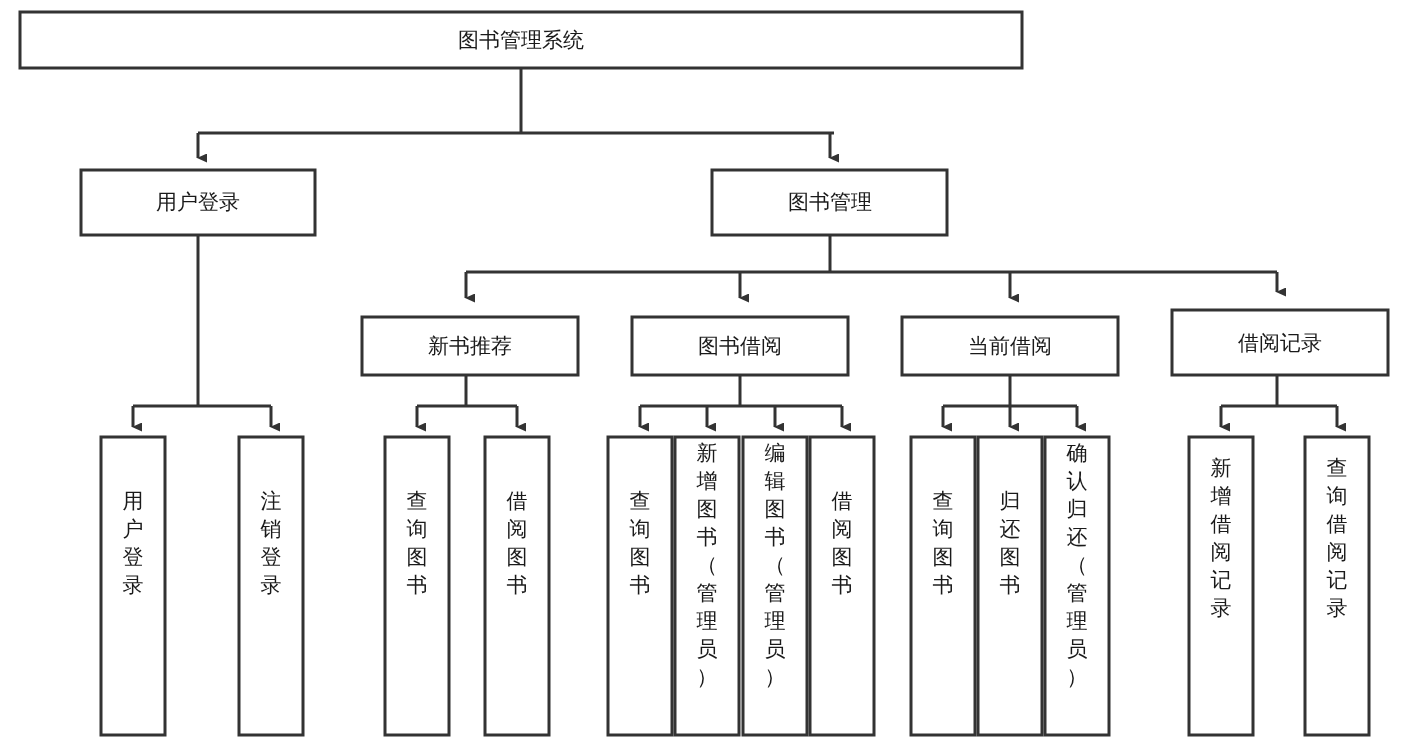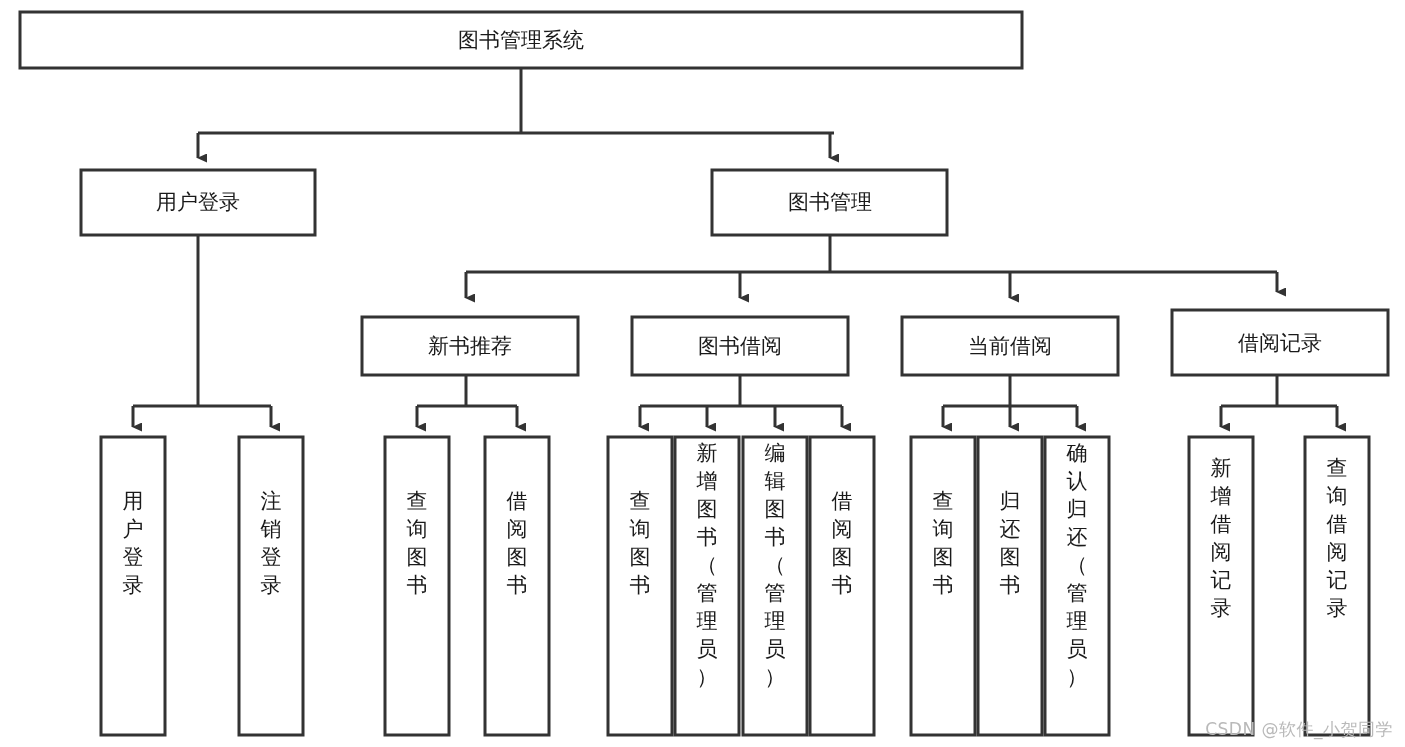--- a/index.html
+++ b/index.html
@@ -207,14 +207,13 @@
     <g>
       <rect class="node-rect-leaf" x="1189" y="437" width="64" height="298"></rect>
       <text class="leaf-label" x="1221" y="475"><tspan x="1221" dy="0">新</tspan><tspan x="1221" dy="28">增</tspan><tspan x="1221" dy="28">借</tspan><tspan x="1221" dy="28">阅</tspan><tspan x="1221" dy="28">记</tspan><tspan x="1221" dy="28">录</tspan></text>
     </g>
     <g>
       <rect class="node-rect-leaf" x="1305" y="437" width="64" height="298"></rect>
       <text class="leaf-label" x="1337" y="475"><tspan x="1337" dy="0">查</tspan><tspan x="1337" dy="28">询</tspan><tspan x="1337" dy="28">借</tspan><tspan x="1337" dy="28">阅</tspan><tspan x="1337" dy="28">记</tspan><tspan x="1337" dy="28">录</tspan></text>
     </g>
   </svg>
 
-  <div class="watermark">CSDN @软件_小贺同学</div>
 </div>
 
 </body></html>

